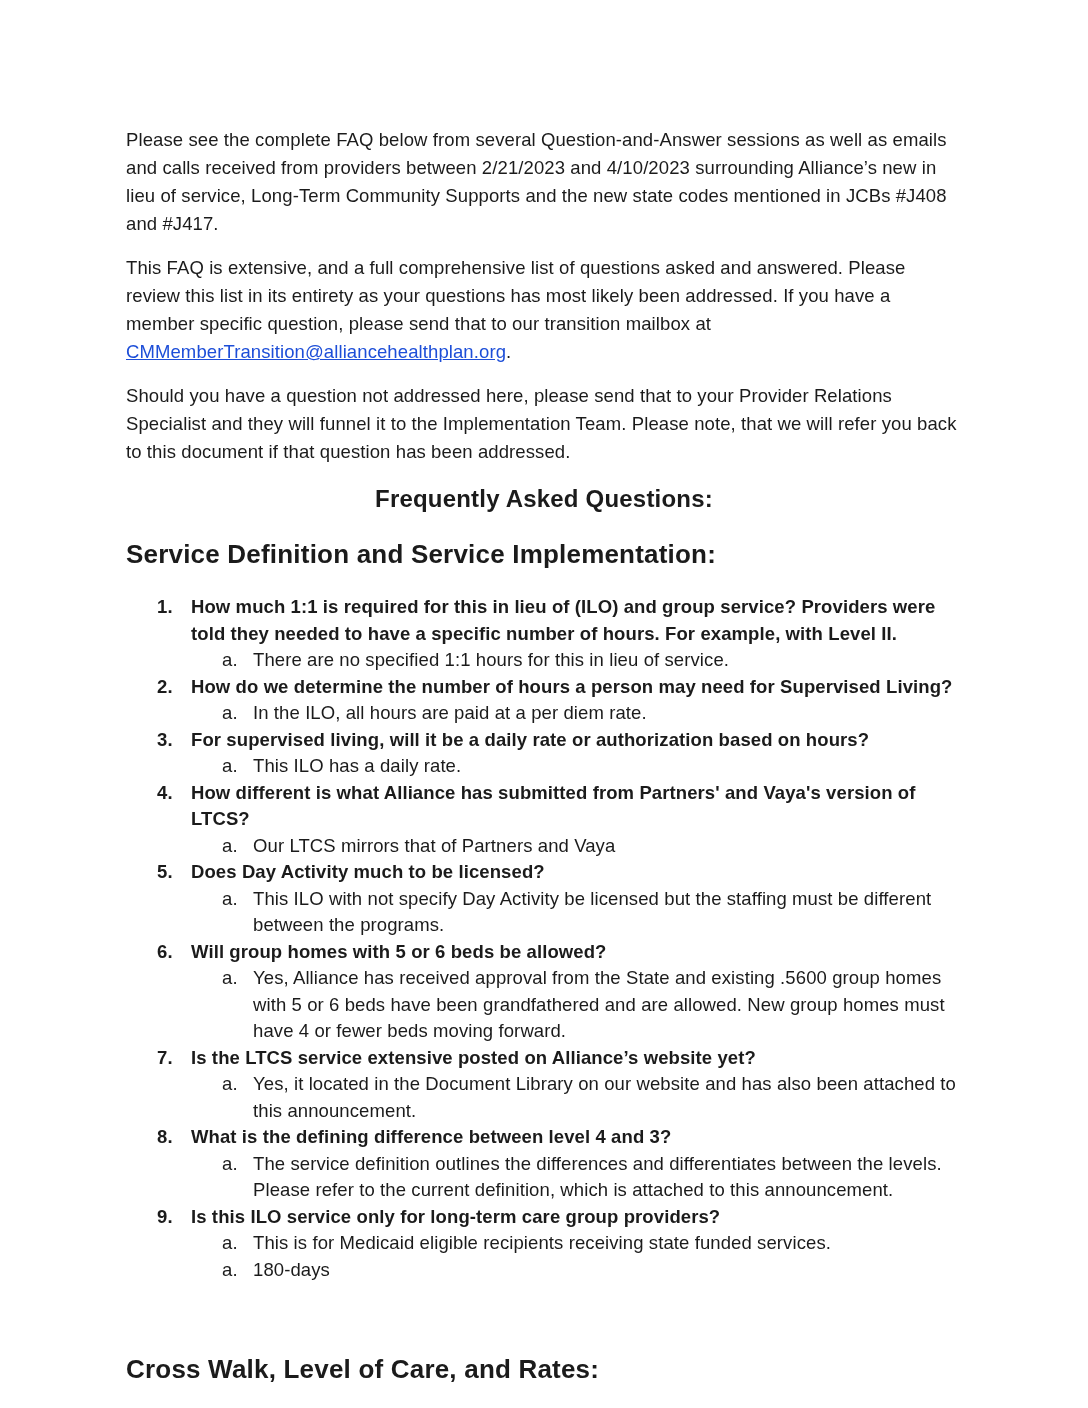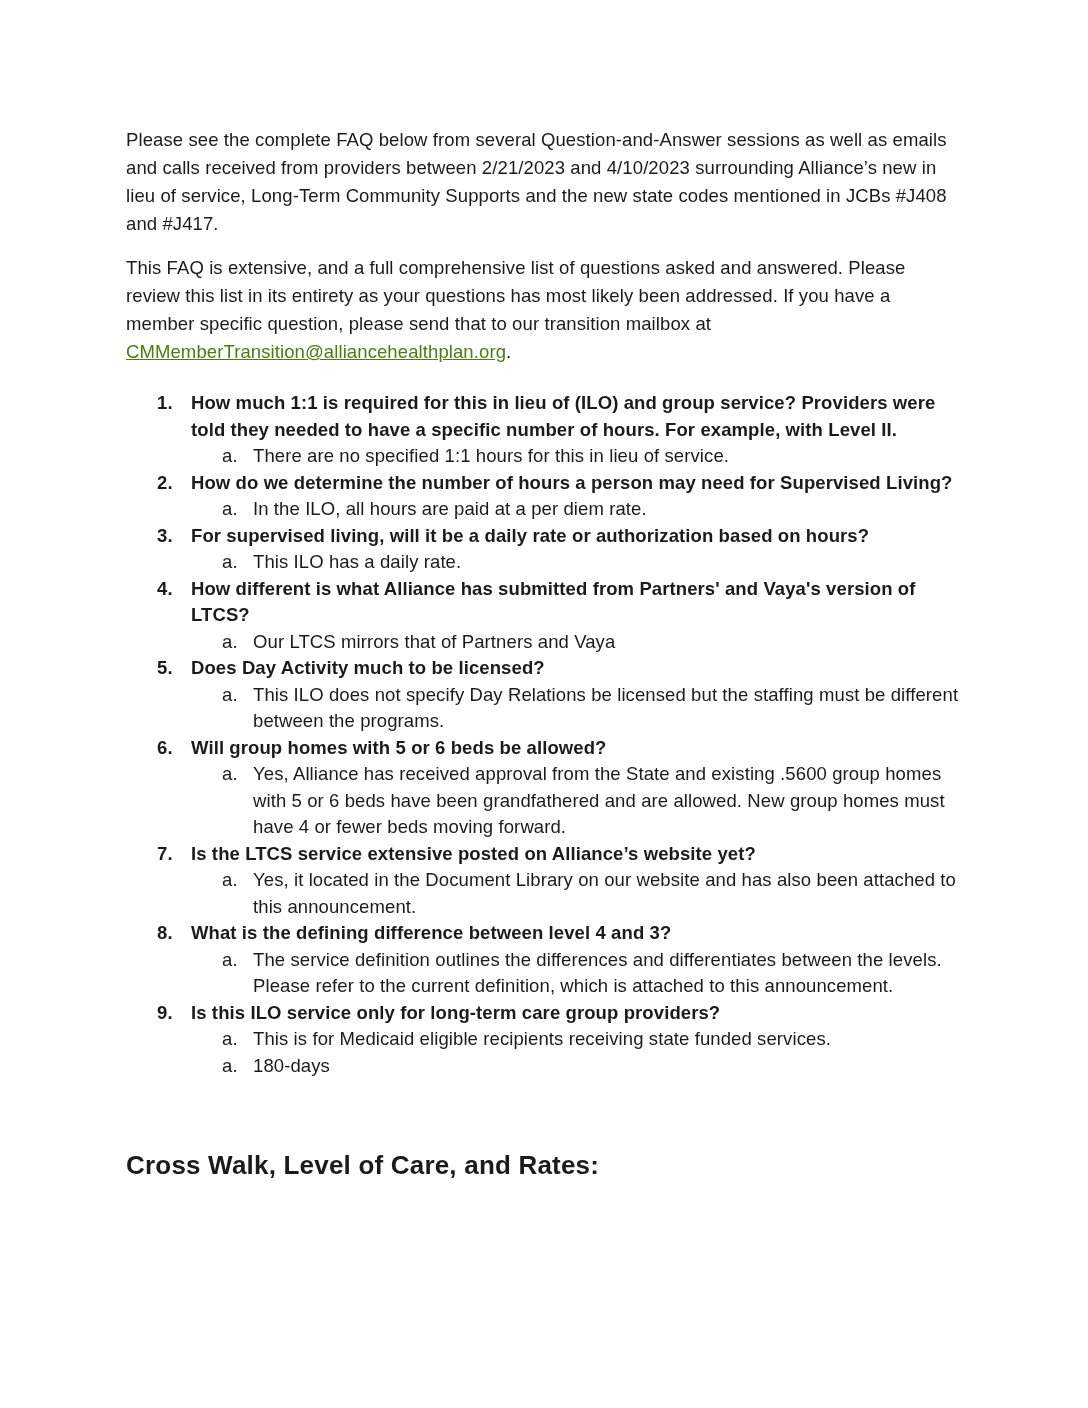--- a/index.html
+++ b/index.html
@@ -17,21 +17,21 @@
     background: #ffffff;
     padding: 126px 126px 0 126px;
   }
   .body-par {
     font-size: 18.5px;
     line-height: 28px;
     margin-bottom: 16px;
     letter-spacing: 0.1px;
   }
   a.email-link {
-    color: #4d7c0f;
+    color: #1d4ed8;
     text-decoration: underline;
     cursor: pointer;
   }
   h1.main-heading {
     font-size: 24px;
     line-height: 30px;
     font-weight: bold;
     text-align: center;
     margin-top: 18px;
     letter-spacing: 0.2px;
@@ -71,22 +71,25 @@
 </style>
 </head>
 <body>
 
 <div class="page">
 
   <p class="body-par">Please see the complete FAQ below from several Question-and-Answer sessions as well as emails and calls received from providers between 2/21/2023 and 4/10/2023 surrounding Alliance’s new in lieu of service, Long-Term Community Supports and the new state codes mentioned in JCBs #J408 and #J417.</p>
 
   <p class="body-par"><span>This FAQ is extensive, and a full comprehensive list of questions asked and answered. Please review this list in its entirety as your questions has most likely been addressed.  If you have a member specific question, please send that to our transition mailbox at </span><a class="email-link" href="#">CMMemberTransition@alliancehealthplan.org</a><span>.</span></p>
 
-
-
+  <p class="body-par">Should you have a question not addressed here, please send that to your Provider Relations Specialist and they will funnel it to the Implementation Team. Please note, that we will refer you back to this document if that question has been addressed.</p>
+
+  <h1 class="main-heading">Frequently Asked Questions:</h1>
+
+  <h2 class="section-heading section-one">Service Definition and Service Implementation:</h2>
 
   <div class="faq-list">
 
     <div class="faq-item">
       <div class="q-row">
         <span class="q-num">1.</span>
         <span class="q-text">How much 1:1 is required for this in lieu of (ILO) and group service? Providers were told they needed to have a specific number of hours. For example, with Level II.</span>
       </div>
       <div class="a-row">
         <span class="a-label">a.</span>
@@ -127,21 +130,21 @@
       </div>
     </div>
 
     <div class="faq-item">
       <div class="q-row">
         <span class="q-num">5.</span>
         <span class="q-text">Does Day Activity much to be licensed?</span>
       </div>
       <div class="a-row">
         <span class="a-label">a.</span>
-        <span class="a-text">This ILO does not specify Day Relations be licensed but the staffing must be different between the programs.</span>
+        <span class="a-text">This ILO with not specify Day Activity be licensed but the staffing must be different between the programs.</span>
       </div>
     </div>
 
     <div class="faq-item">
       <div class="q-row">
         <span class="q-num">6.</span>
         <span class="q-text">Will group homes with 5 or 6 beds be allowed?</span>
       </div>
       <div class="a-row">
         <span class="a-label">a.</span>

